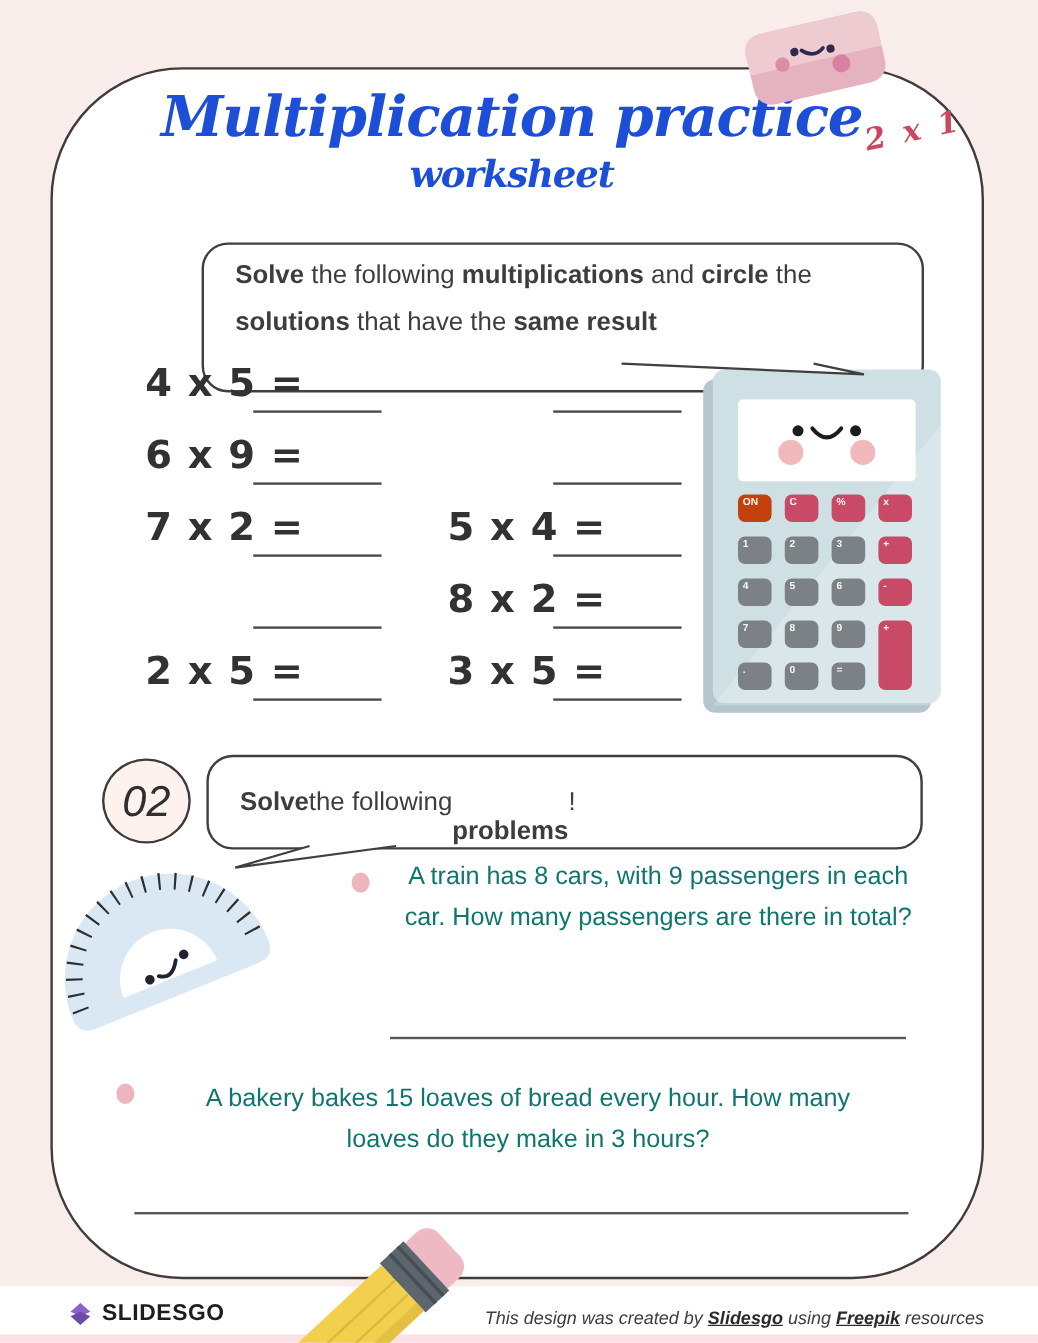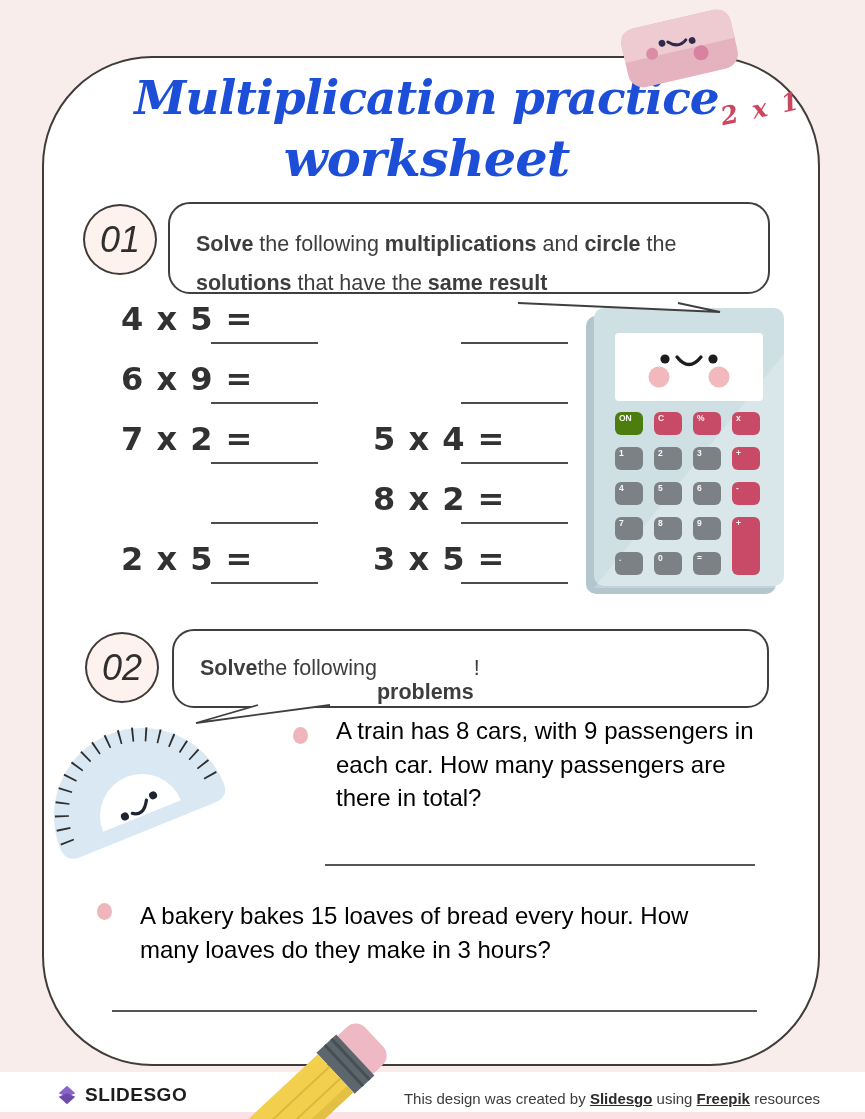--- a/index.html
+++ b/index.html
@@ -15,21 +15,21 @@
     background:#ffffff; border:2px solid #413b3a; border-radius:110px;
     box-sizing:border-box; z-index:1;
   }
   
   .title-line{
     position:absolute; left:0; right:12px; text-align:center;
     font-family:"DejaVu Serif", serif; font-style:italic; font-weight:700;
     color:#1d4ed8; z-index:3; letter-spacing:-1px;
   }
   .title-line.l1{top:70px; font-size:47px;}
-  .title-line.l2{top:128px; font-size:51px;}
+  .title-line.l2{top:128px; font-size:31px;}
   
   .handnote{
     position:absolute; left:720px; top:94px; z-index:4;
     font-family:"DejaVu Serif", serif; font-style:italic; font-weight:700;
     font-size:25px; color:#cc4660; transform:rotate(-12deg); letter-spacing:3px;
   }
   
   .badge{
     position:absolute; width:74px; height:71px; border-radius:50%;
     background:#fdf2ee; border:2px solid #3f3a3a; box-sizing:border-box;
@@ -37,21 +37,21 @@
     font-size:36px; font-style:italic; color:#2f2f2f; z-index:3;
   }
   .badge.b1{left:83px; top:204px;}
   .badge.b2{left:85px; top:632px;}
   
   .bubble{
     position:absolute; background:#fff; border:2px solid #403f3f;
     border-radius:22px; box-sizing:border-box; z-index:2;
     font-size:21.5px; color:#3d3d3d;
   }
-  .bubble.s1{left:168px; top:202px; width:602px; height:92px; padding:21px 15px 0 26px; line-height:39px;}
+  .bubble.s1{left:168px; top:202px; width:602px; height:125px; padding:6px 15px 0 26px; line-height:39px;}
   .bubble.s2{left:172px; top:629px; width:597px; height:79px; display:flex; align-items:center; padding:0 15px 0 26px;}
   .tail{position:absolute; z-index:5; overflow:visible;}
   .tail.t1{left:500px; top:296px;}
   .tail.t2{left:180px; top:700px;}
   
   .mcol{position:absolute; top:300px; z-index:2;margin-left:28px;}
   .mcol.left{left:93px;}
   .mcol.right{left:345px;}
   .mrow{position:relative; height:60px; width:260px;}
   .mlabel{
@@ -68,53 +68,53 @@
   .keys{
     position:absolute; left:29px; top:106px;
     display:grid; grid-template-columns:repeat(4,28px); grid-auto-rows:23px;
     column-gap:11px; row-gap:12px;
   }
   .key{position:relative; border-radius:6px;}
   .key span{
     position:absolute; top:1px; left:4px; font-size:8.5px;
     color:rgba(255,255,255,.95); font-weight:700;
   }
-  .key.teal{background:#4d7c0f;}
+  .key.teal{background:#c2410c;}
   .key.red{background:#c84a66;}
   .key.gray{background:#7b8184;}
   .key.tall{grid-column:4; grid-row:4 / span 2;}
   
   .bullet{
     position:absolute; width:15px; height:17px; border-radius:50%;
     background:#eeb6bc; z-index:2;
   }
   .p1-bullet{left:293px; top:727px;}
   .p2-bullet{left:97px; top:903px;}
   .ptext{
-    position:absolute; z-index:2; font-size:24px; line-height:33.5px; color:#000000;
+    position:absolute; z-index:2; font-size:21px; line-height:33.5px; color:#0f766e;text-align:center;
   }
   .ptext.p1{left:336px; top:714px; width:425px;}
   .ptext.p2{left:140px; top:899px; width:600px;}
   .answer-line{position:absolute; border-top:2px solid #565656; z-index:2;}
   .answer-line.a1{left:325px; top:864px; width:430px;}
   .answer-line.a2{left:112px; top:1010px; width:645px;}
   
   .eraser{position:absolute; left:612px; top:0px; z-index:6; overflow:visible;}
   .protractor{position:absolute; left:42px; top:698px; z-index:2; overflow:visible;}
   .pencil{
     position:absolute; left:312px; top:1034px; z-index:30;
     transform:rotate(47deg); transform-origin:55px 10px; overflow:visible;
   }
   
   .footer-band{position:absolute; left:0; top:1072px; width:865px; height:47px; background:#ffffff; z-index:8;}
   .bottom-strip{position:absolute; left:0; top:1112px; width:865px; height:7px; background:#fbe0e4; z-index:9;}
   .brand{position:absolute; left:56px; top:1084px; z-index:20; display:flex; align-items:center; gap:7px;}
   .brand-name{font-size:19px; font-weight:700; color:#1d1d1d; letter-spacing:0.5px;}
   .attribution{
-    position:absolute; right:45px; top:1090px; z-index:20; font-size:15px; color:#3c3c3c;
+    position:absolute; right:45px; top:1090px; z-index:20; font-size:15px; color:#3c3c3c;font-style:italic;
   }
   .attribution .link{font-weight:700; text-decoration:underline; color:#2b2b2b; cursor:pointer;}
 </style>
 </head>
 <body>
 
 <div class="page">
 
   <div class="card"></div>
 
@@ -128,21 +128,20 @@
       <circle cx="52" cy="39" r="3.4" fill="#2f2a4c"></circle>
       <circle cx="82" cy="43" r="3.4" fill="#2f2a4c"></circle>
       <path d="M58 39 Q67 48 76 41" fill="none" stroke="#2f2a4c" stroke-width="3" stroke-linecap="round"></path>
       <circle cx="40" cy="47" r="6" fill="#db8da8"></circle>
       <circle cx="88" cy="57" r="7.5" fill="#d881a0"></circle>
     </g>
   </svg>
 
   <div class="handnote">2 x 1</div>
 
-  <div class="badge b1">01</div>
   <div class="bubble s1"><span style="font-weight: 700;">Solve</span><span> the following </span><span style="font-weight: 700;">multiplications</span><span> and </span><span style="font-weight: 700;">circle</span><span> the </span><span style="font-weight: 700;">solutions</span><span> that have the </span><span style="font-weight: 700;">same result</span></div>
   <svg class="tail t1" width="250" height="36">
     <path d="M18 7 L220 16 L178 7" fill="#ffffff" stroke="#403f3f" stroke-width="1.8"></path>
   </svg>
 
   <div class="mcol left">
     <div class="mrow">
         <span class="mlabel">4 x 5 =</span>
         <span class="mline"></span>
       </div>

